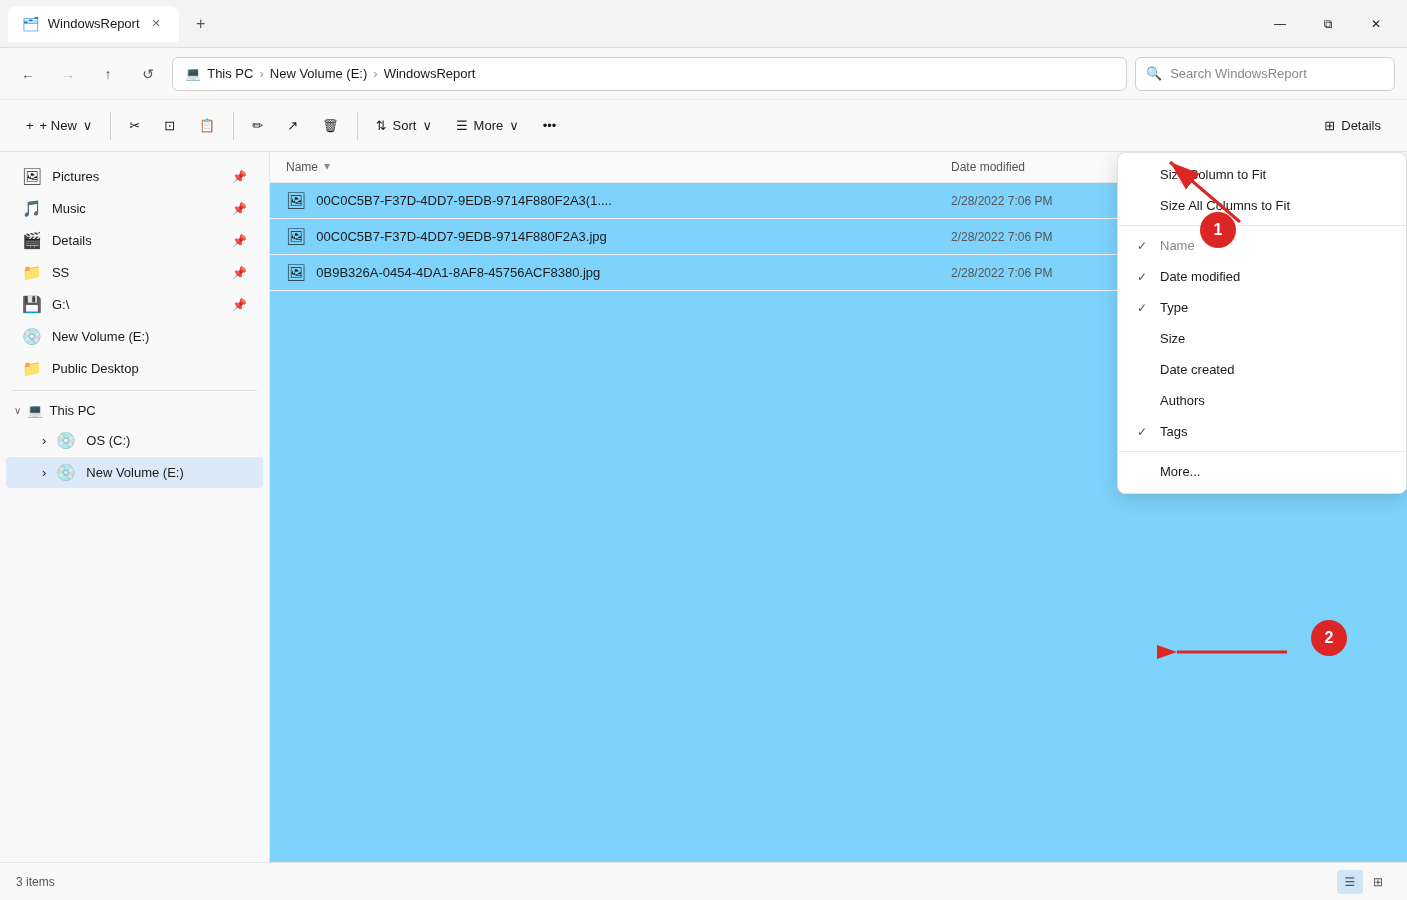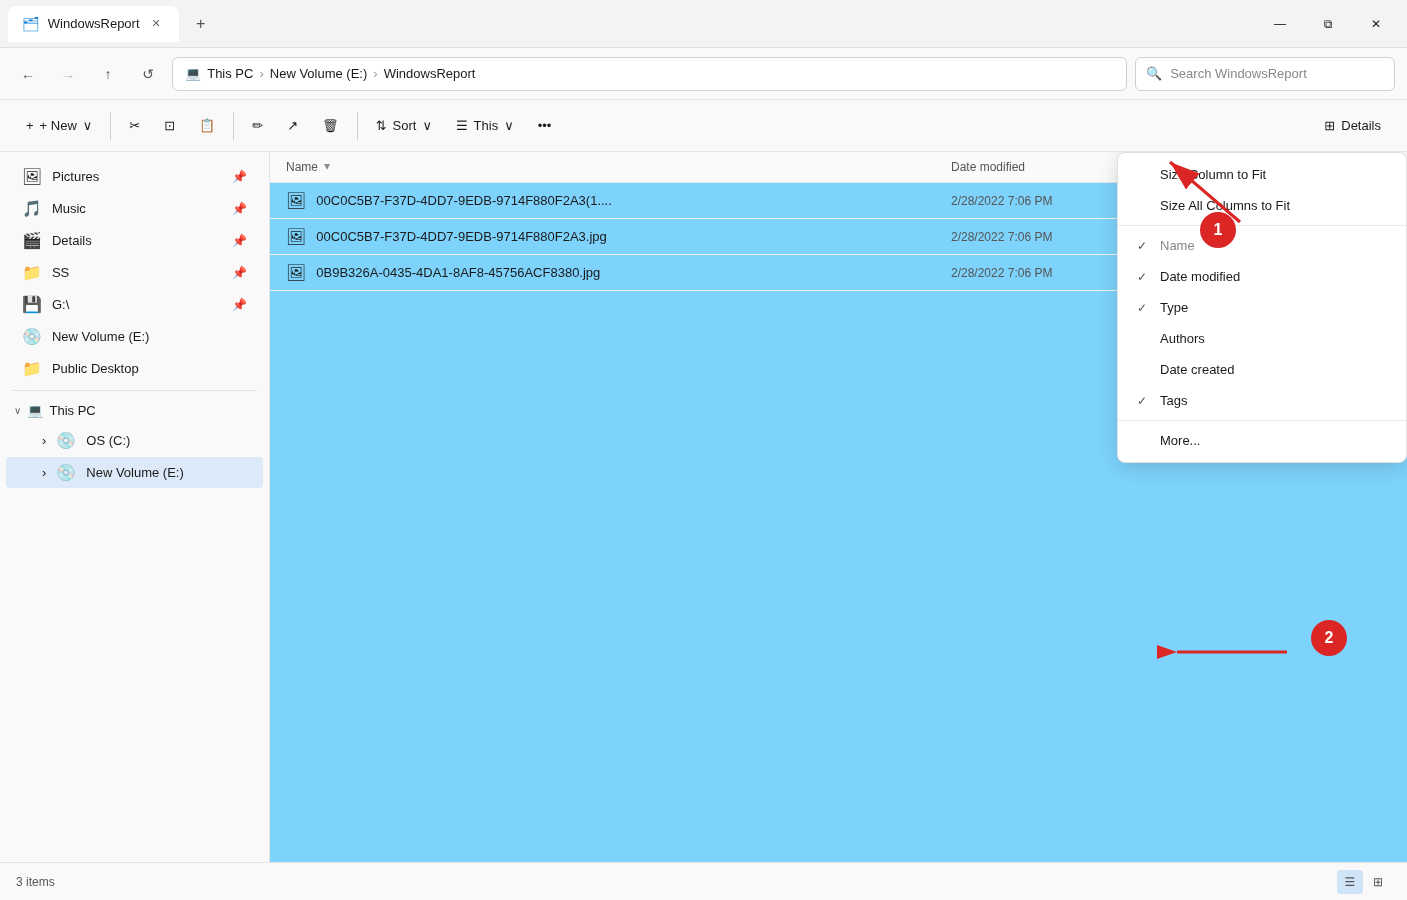--- a/index.html
+++ b/index.html
@@ -345,21 +345,21 @@
     <span>🗑</span>
   </button>
   <div class="toolbar-separator"></div>
   <button class="toolbar-btn">
     <span>⇅</span>
     <span>Sort</span>
     <span>∨</span>
   </button>
   <button class="toolbar-btn">
     <span>☰</span>
-    <span>This</span>
+    <span>More</span>
     <span>∨</span>
   </button>
   <button class="toolbar-btn">
     <span>•••</span>
   </button>
   <div class="toolbar-spacer"></div>
   <div class="details-btn">
     <span>⊞</span>
     <span>Details</span>
   </div>
@@ -453,21 +453,21 @@
         <span class="file-icon">🖼</span>
         <span>00C0C5B7-F37D-4DD7-9EDB-9714F880F2A3.jpg</span>
       </div>
       <div class="file-date">2/28/2022 7:06 PM</div>
       <div class="file-type">JPG</div>
       <div class="file-tags"></div>
     </div>
     <div class="file-row">
       <div class="file-name">
         <span class="file-icon">🖼</span>
-        <span>0B9B326A-0435-4DA1-8AF8-45756ACF8380.jpg</span>
+        <span>0B9B326A-0454-4DA1-8AF8-45756ACF8380.jpg</span>
       </div>
       <div class="file-date">2/28/2022 7:06 PM</div>
       <div class="file-type">JPG</div>
       <div class="file-tags"></div>
     </div>
 
     <div class="dropdown-menu">
       <div class="menu-item">
         <span class="menu-check"></span>
         <span>Size Column to Fit</span>
@@ -484,25 +484,29 @@
       <div class="menu-item">
         <span class="menu-check check-icon">✓</span>
         <span>Date modified</span>
       </div>
       <div class="menu-item">
         <span class="menu-check check-icon">✓</span>
         <span>Type</span>
       </div>
       <div class="menu-item">
         <span class="menu-check"></span>
-        <span>Authors</span>
+        <span>Size</span>
       </div>
       <div class="menu-item">
         <span class="menu-check"></span>
         <span>Date created</span>
+      </div>
+      <div class="menu-item">
+        <span class="menu-check"></span>
+        <span>Authors</span>
       </div>
       <div class="menu-item">
         <span class="menu-check check-icon">✓</span>
         <span>Tags</span>
       </div>
       <div class="menu-divider"></div>
       <div class="menu-item">
         <span class="menu-check"></span>
         <span>More...</span>
       </div>

